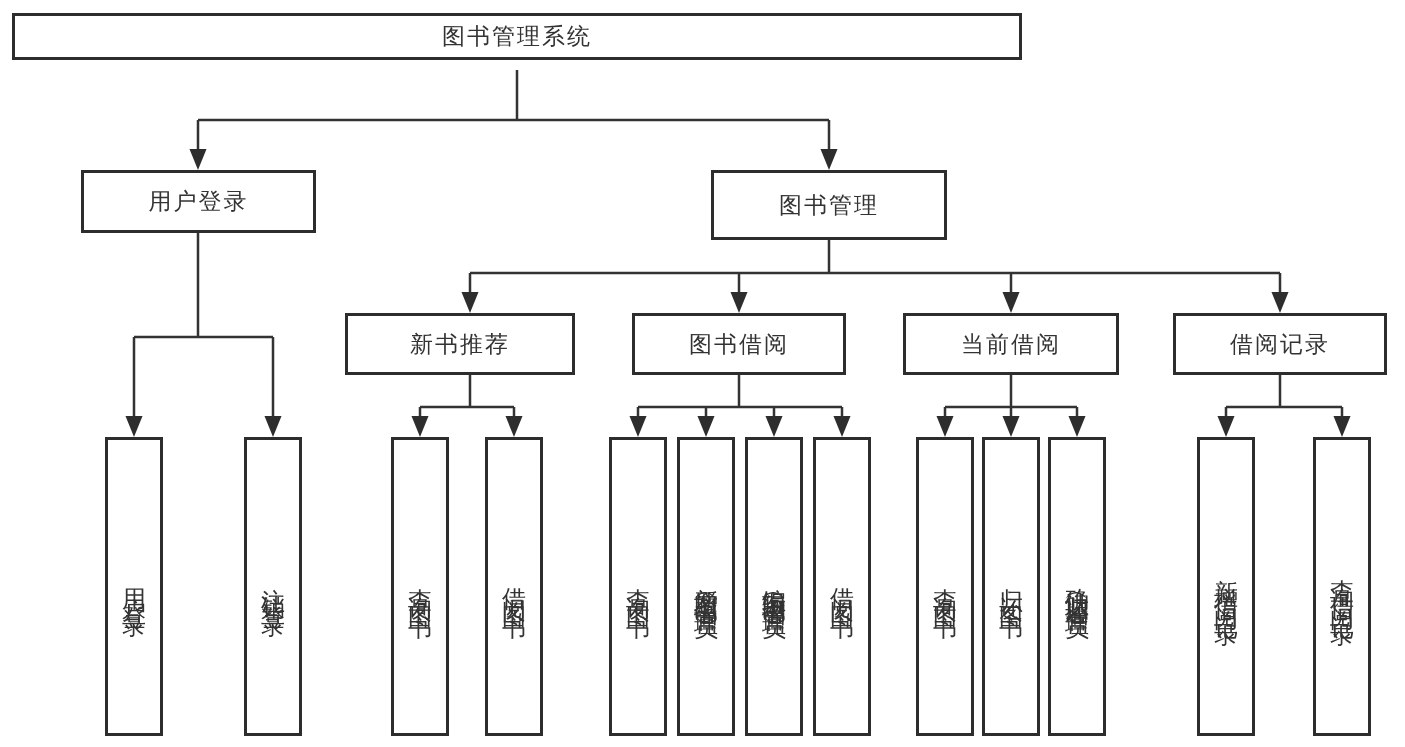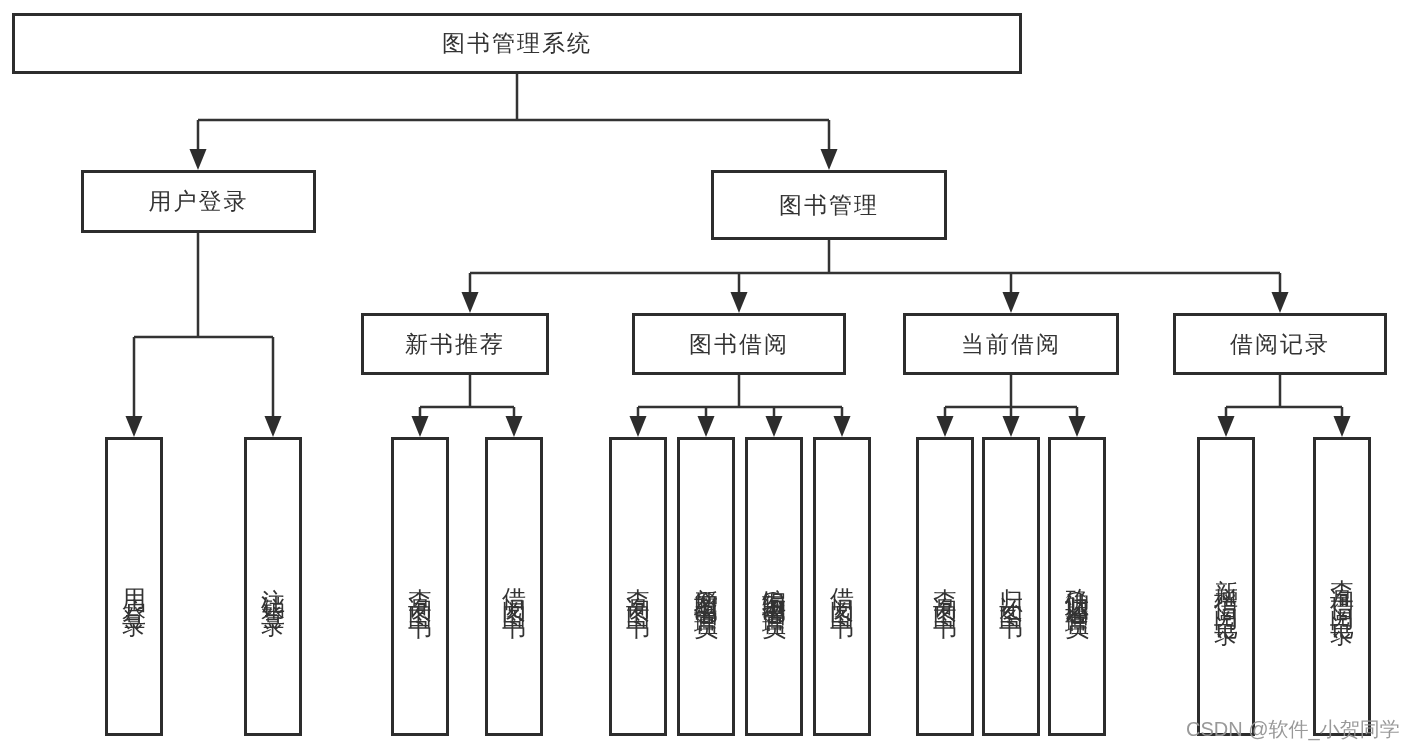--- a/index.html
+++ b/index.html
@@ -71,32 +71,32 @@
       <polygon points="774,437 765.5,416 782.5,416"></polygon>
       <polygon points="842,437 833.5,416 850.5,416"></polygon>
       <polygon points="945,437 936.5,416 953.5,416"></polygon>
       <polygon points="1011,437 1002.5,416 1019.5,416"></polygon>
       <polygon points="1077,437 1068.5,416 1085.5,416"></polygon>
       <polygon points="1226,437 1217.5,416 1234.5,416"></polygon>
       <polygon points="1342,437 1333.5,416 1350.5,416"></polygon>
     </g>
   </svg>
 
-  <div class="node hnode" style="left:12px; top:13px; width:1010px; height:61px;">
+  <div class="node hnode" style="left:12px; top:13px; width:1010px; height:47px;">
     <span>图书管理系统</span>
   </div>
 
   <div class="node hnode" style="left:81px; top:170px; width:235px; height:63px;">
     <span>用户登录</span>
   </div>
   <div class="node hnode" style="left:711px; top:170px; width:236px; height:70px;">
     <span>图书管理</span>
   </div>
 
-  <div class="node hnode" style="left:361px; top:313px; width:188px; height:62px;">
+  <div class="node hnode" style="left:345px; top:313px; width:230px; height:62px;">
     <span>新书推荐</span>
   </div>
   <div class="node hnode" style="left:632px; top:313px; width:214px; height:62px;">
     <span>图书借阅</span>
   </div>
   <div class="node hnode" style="left:903px; top:313px; width:216px; height:62px;">
     <span>当前借阅</span>
   </div>
   <div class="node hnode" style="left:1173px; top:313px; width:214px; height:62px;">
     <span>借阅记录</span>
@@ -139,15 +139,14 @@
     <span class="long">确认归还（管理员）</span>
   </div>
 
   <div class="node vnode" style="left:1197px; top:437px; width:58px; height:299px;">
     <span>新增借阅记录</span>
   </div>
   <div class="node vnode" style="left:1313px; top:437px; width:58px; height:299px;">
     <span>查询借阅记录</span>
   </div>
 
-  <div class="watermark">CSDN @软件_小贺同学</div>
 
 </div>
 
 </body></html>

